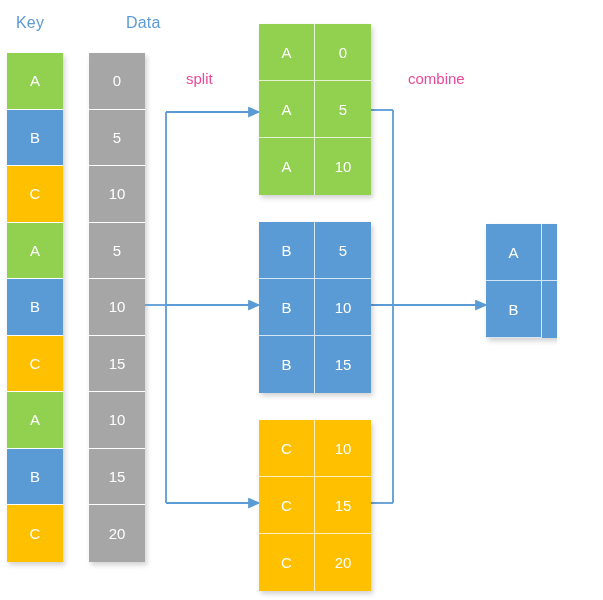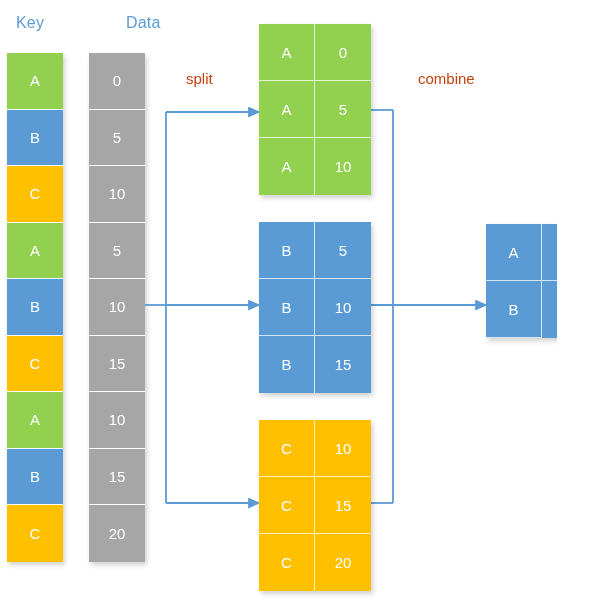--- a/index.html
+++ b/index.html
@@ -82,25 +82,25 @@
     position: absolute;
     left: 0;
     top: 0;
     width: 603px;
     height: 600px;
     pointer-events: none;
   }
   .flow-label {
     position: absolute;
     font-size: 15px;
-    color: #c2410c;
+    color: #ec4899;
     white-space: nowrap;
   }
   #split-label   { left: 186px; top: 70px; }
-  #combine-label { left: 418px; top: 70px; }
+  #combine-label { left: 408px; top: 70px; }
 </style>
 </head>
 <body>
 
 <div id="canvas">
 
   <div class="col-header" id="key-header">Key</div>
   <div class="col-header" id="data-header">Data</div>
 
   <div class="stack" id="key-column">

